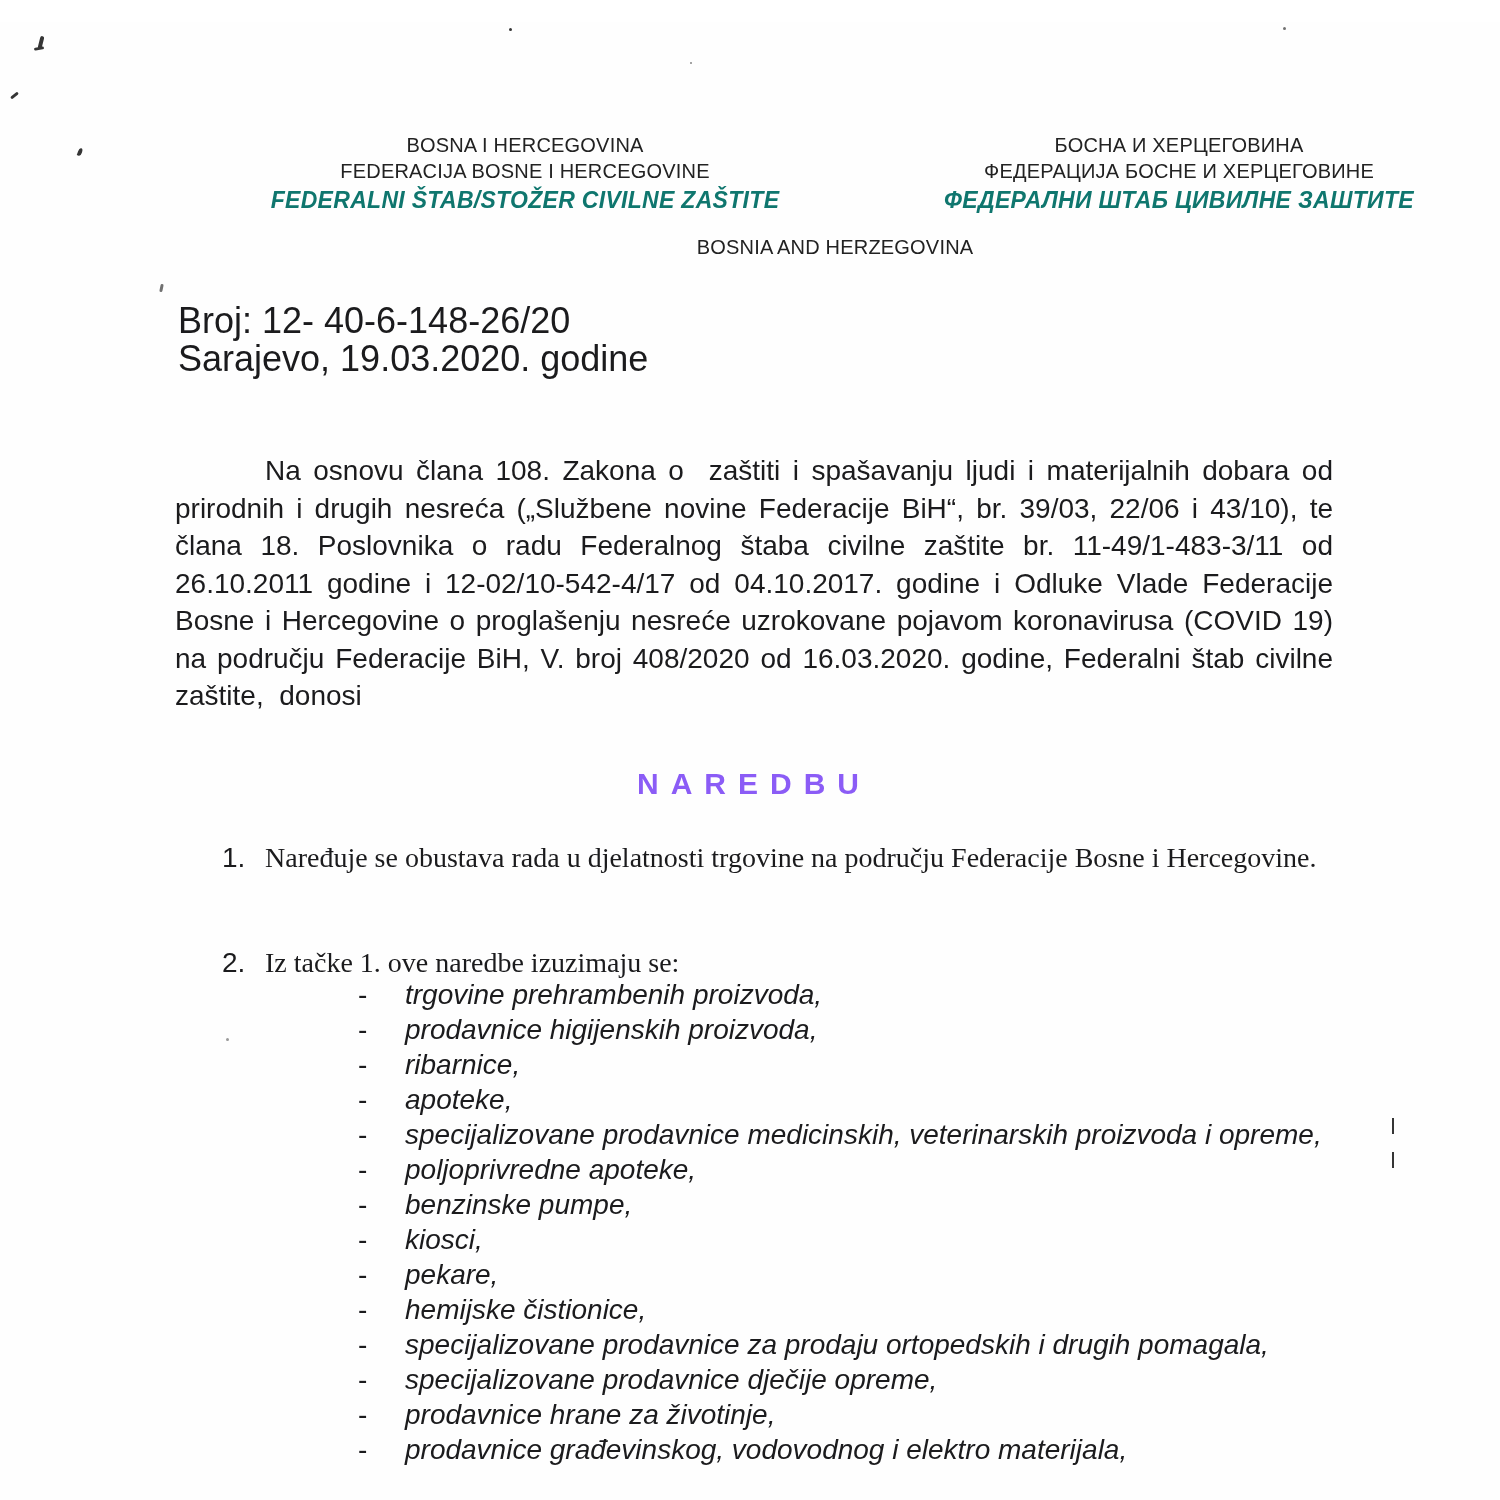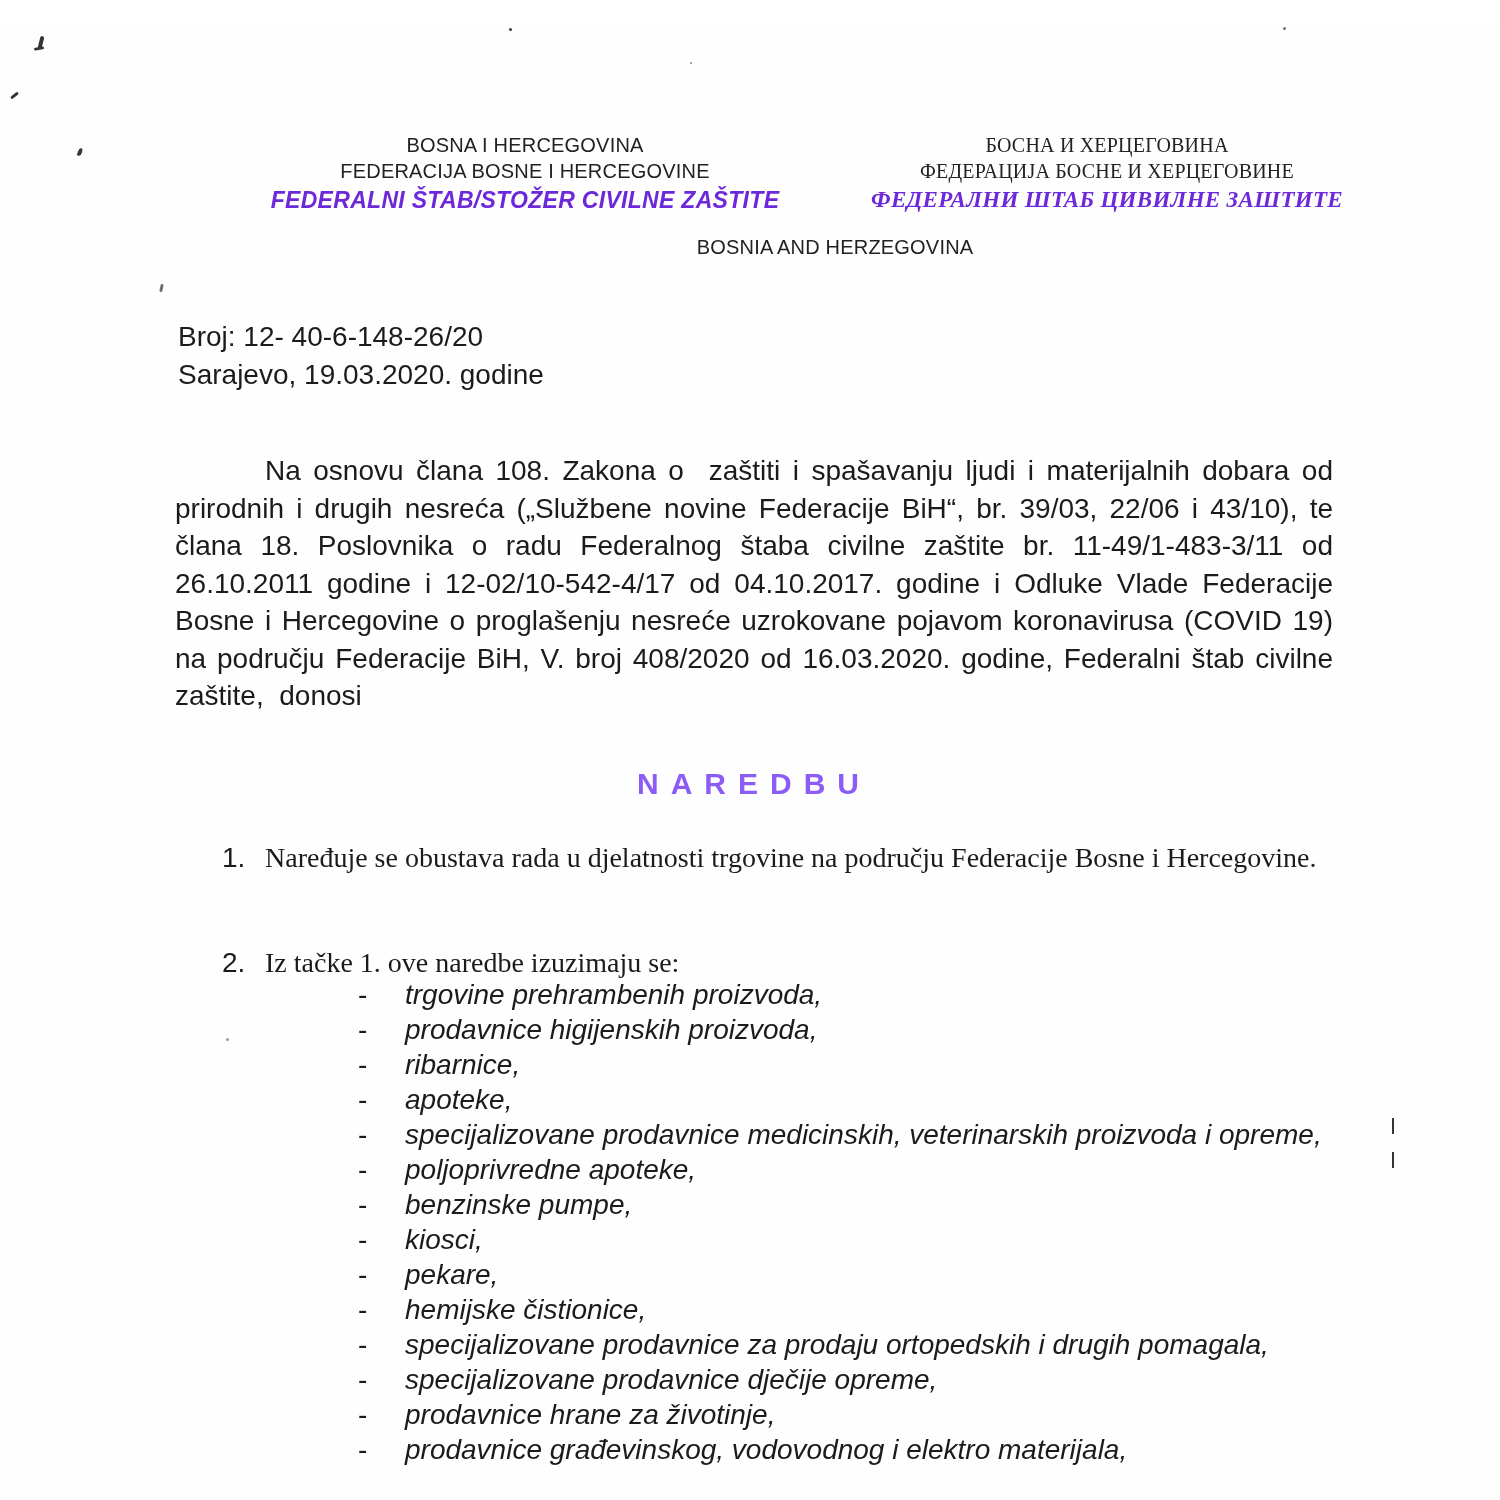--- a/index.html
+++ b/index.html
@@ -15,30 +15,30 @@
     width: 1500px;
     height: 1500px;
     background: #fefefe;
     overflow: hidden;
     margin-top: 22px;
   }
 
   
   .lh-col { position: absolute; text-align: center; }
   .lh-left  { left: 235px; top: 110px; width: 580px; }
-  .lh-right { left: 852px; top: 110px; width: 510px; font-family: Liberation Serif, serif; }
+  .lh-right { left: 924px; top: 110px; width: 510px; }
   .lh-en    { left: 460px; top: 212px; width: 750px; }
   .lh-line { font-size: 20px; line-height: 26px; letter-spacing: 0.2px; color: #222; }
   .lh-org  {
     font-size: 23px; line-height: 30px; margin-top: 1px;
-    font-weight: bold; font-style: italic; letter-spacing: 0.3px; color: #6d28d9;
+    font-weight: bold; font-style: italic; letter-spacing: 0.3px; color: #0f766e;
   }
 
   
-  .ref { position: absolute; left: 178px; top: 296px; font-size: 28px; line-height: 38px; }
+  .ref { position: absolute; left: 178px; top: 280px; font-size: 36px; line-height: 38px; }
 
   
   .preamble {
     position: absolute; left: 175px; top: 430px; width: 1158px;
     font-size: 28px; line-height: 37.5px;
     text-align: justify; text-indent: 90px;
     white-space: pre-wrap;
   }
 
   

